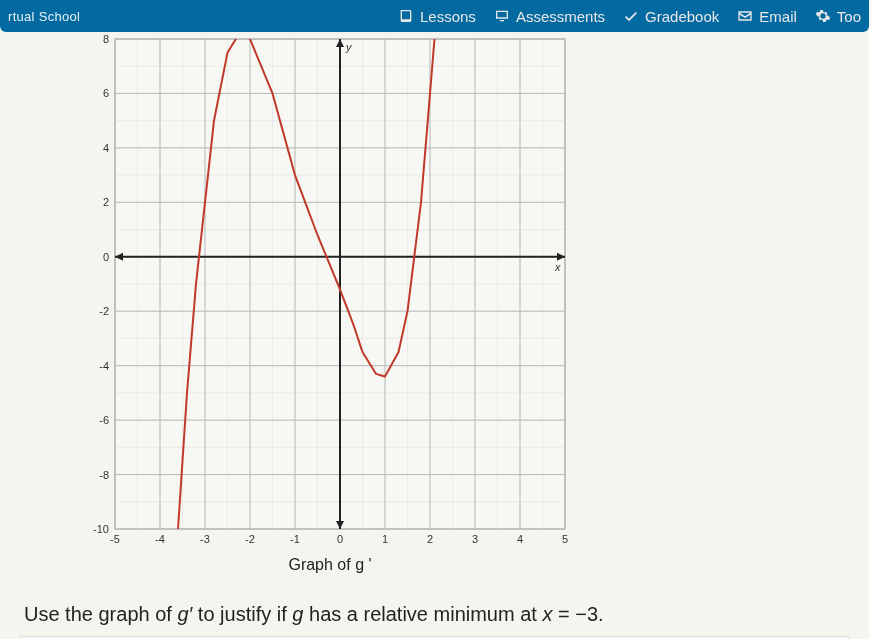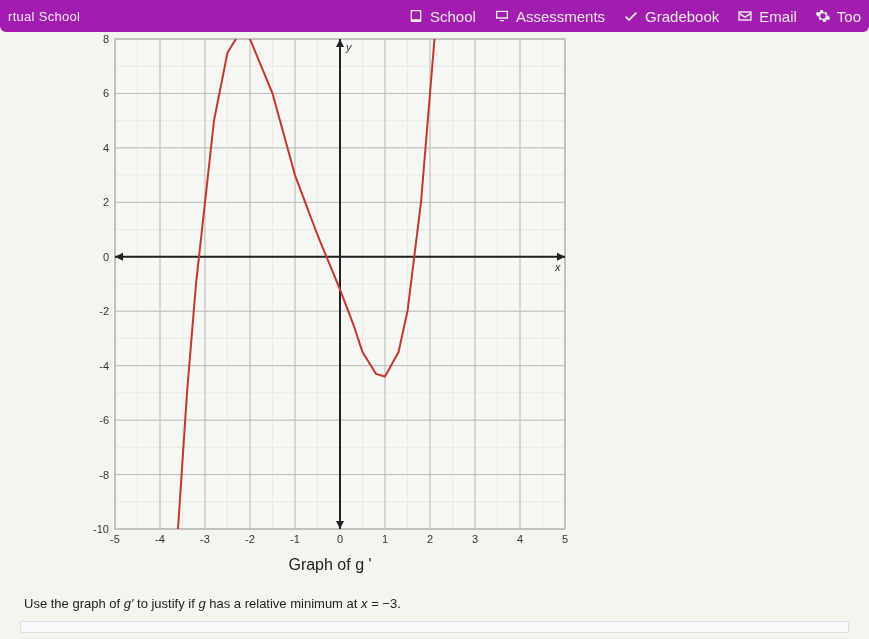--- a/index.html
+++ b/index.html
@@ -5,21 +5,21 @@
     * { box-sizing: border-box; margin: 0; padding: 0; }
     body {
       font-family: Arial, sans-serif;
       background: #f5f5f0;
       width: 869px;
       height: 639px;
       overflow: hidden;
       position: relative;
     }
     .topnav {
-      background: #a21caf;
+      background: #0369a1;
       height: 32px;
       display: flex;
       align-items: center;
       padding: 0 8px;
       color: #e8e8e8;
       font-size: 15px;
       gap: 18px;
       border-radius: 0 0 6px 6px;
       position: relative;
     }
@@ -47,22 +47,22 @@
       margin-top: 2px;
       width: 500px;
     }
     .chart-caption {
       text-align: center;
       font-size: 16px;
       margin-top: 2px;
       color: #222;
     }
     .question {
-      margin-top: 22px;
-      font-size: 13px;
+      margin-top: 29px;
+      font-size: 20px;
       color: #222;
       padding-left: 4px;
     }
     .question .italic { font-style: italic; }
     .answer-box {
       margin-top: 10px;
       height: 12px;
       border: 1px solid #ddd;
       background: #fafafa;
       border-radius: 2px;
@@ -81,21 +81,21 @@
 </head>
 <body>
 
 <div class="topnav">
   <span class="brand-partial">rtual School</span>
 
   <div class="nav-item">
     <svg viewBox="0 0 24 24">
         <path d="M4 3h14a2 2 0 0 1 2 2v14a2 2 0 0 1-2 2H6a2 2 0 0 1-2-2V3zm2 2v12h12V5H6z"></path>
       </svg>
-    <span>School</span>
+    <span>Lessons</span>
   </div>
 
   <div class="nav-item">
     <svg viewBox="0 0 24 24">
         <path d="M3 4h18v12H3V4zm2 2v8h14V6H5zm4 12h6v2H9v-2z"></path>
       </svg>
     <span>Assessments</span>
   </div>
 
   <div class="nav-item">

